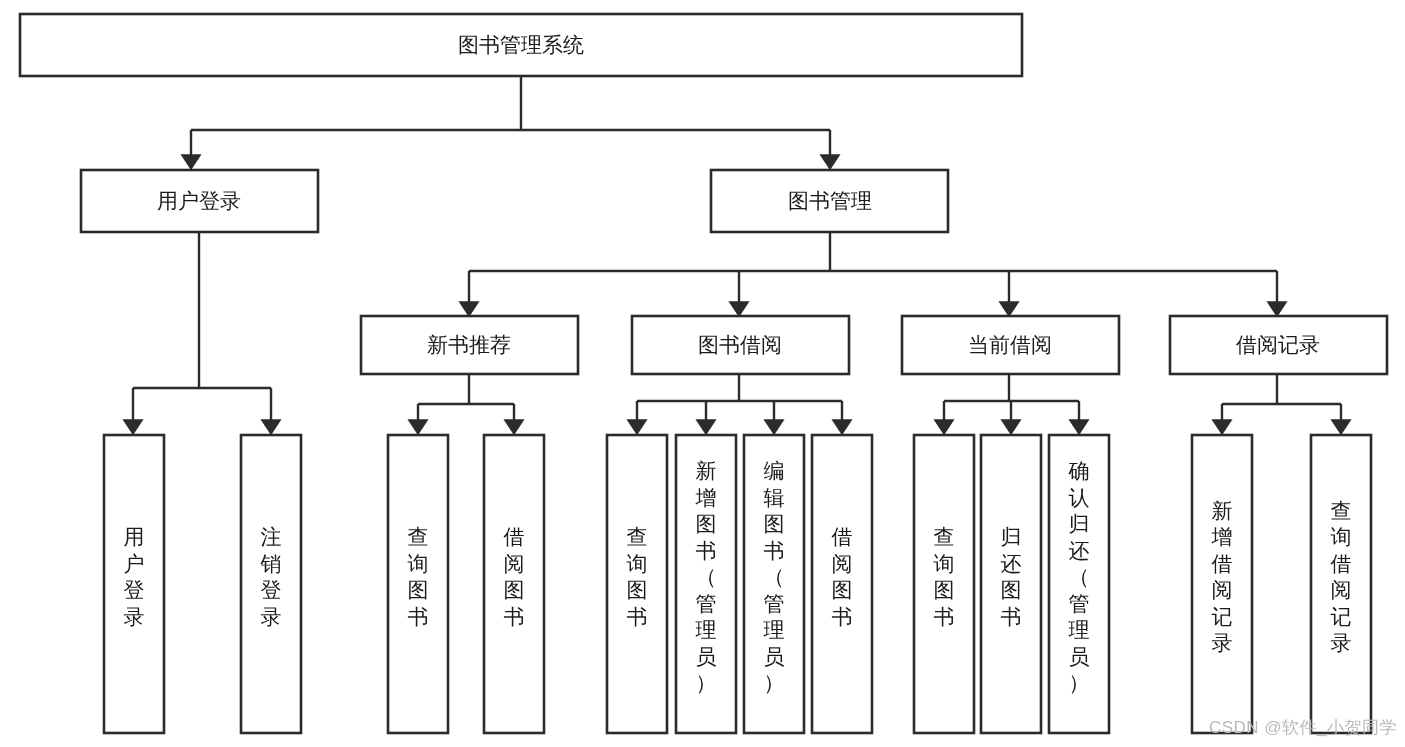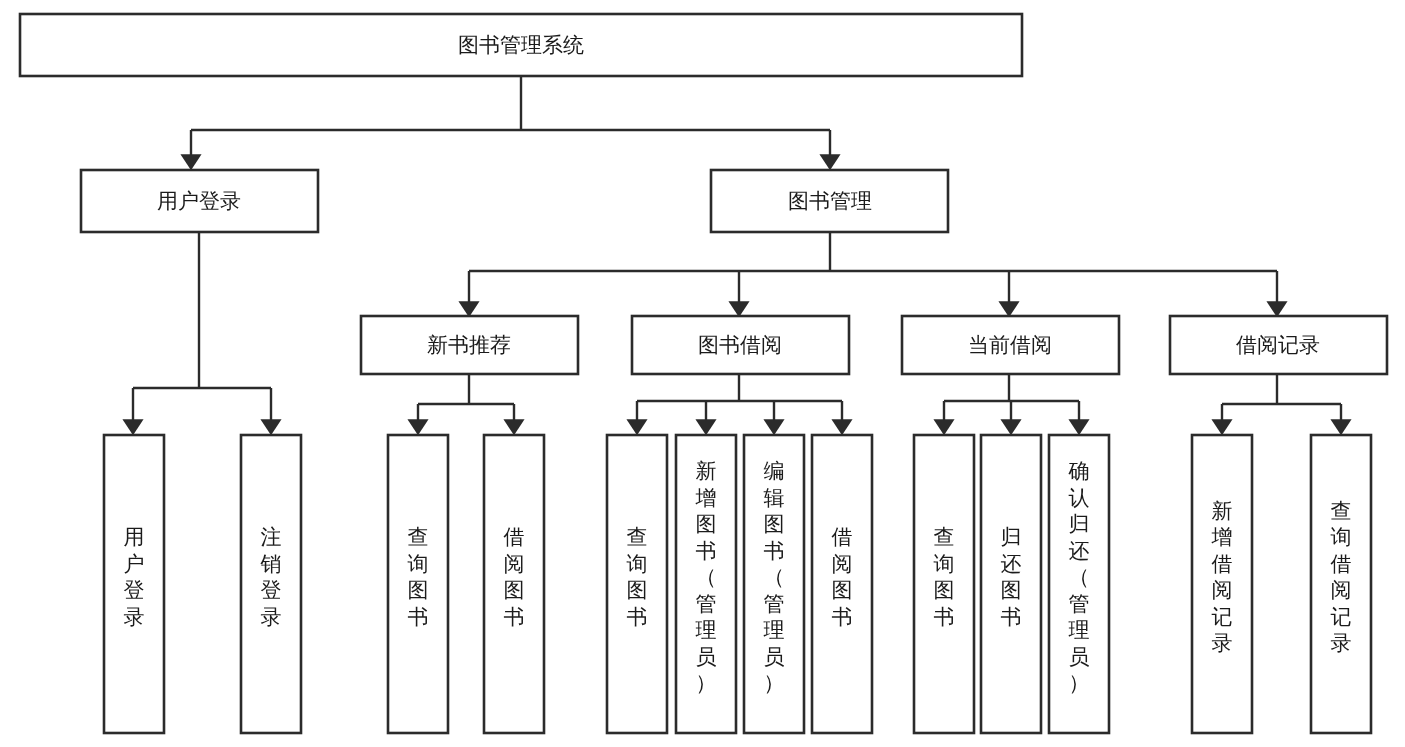--- a/index.html
+++ b/index.html
@@ -218,14 +218,15 @@
     <g>
       <rect class="node-box" x="1192" y="435" width="60" height="298"></rect>
       <text class="node-label-v" x="1222" y="0"><tspan x="1222" y="517.8">新</tspan><tspan x="1222" y="544.3">增</tspan><tspan x="1222" y="570.8">借</tspan><tspan x="1222" y="597.3">阅</tspan><tspan x="1222" y="623.8">记</tspan><tspan x="1222" y="650.3">录</tspan></text>
     </g>
     <g>
       <rect class="node-box" x="1311" y="435" width="60" height="298"></rect>
       <text class="node-label-v" x="1341" y="0"><tspan x="1341" y="517.8">查</tspan><tspan x="1341" y="544.3">询</tspan><tspan x="1341" y="570.8">借</tspan><tspan x="1341" y="597.3">阅</tspan><tspan x="1341" y="623.8">记</tspan><tspan x="1341" y="650.3">录</tspan></text>
     </g>
   </svg>
 
+  <div class="watermark">CSDN @软件_小贺同学</div>
 
 </div>
 
 </body></html>

